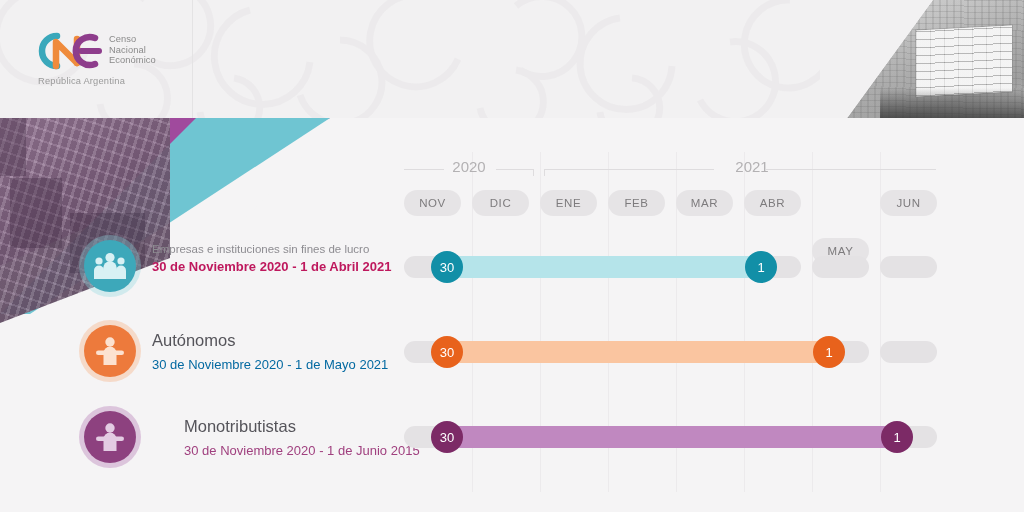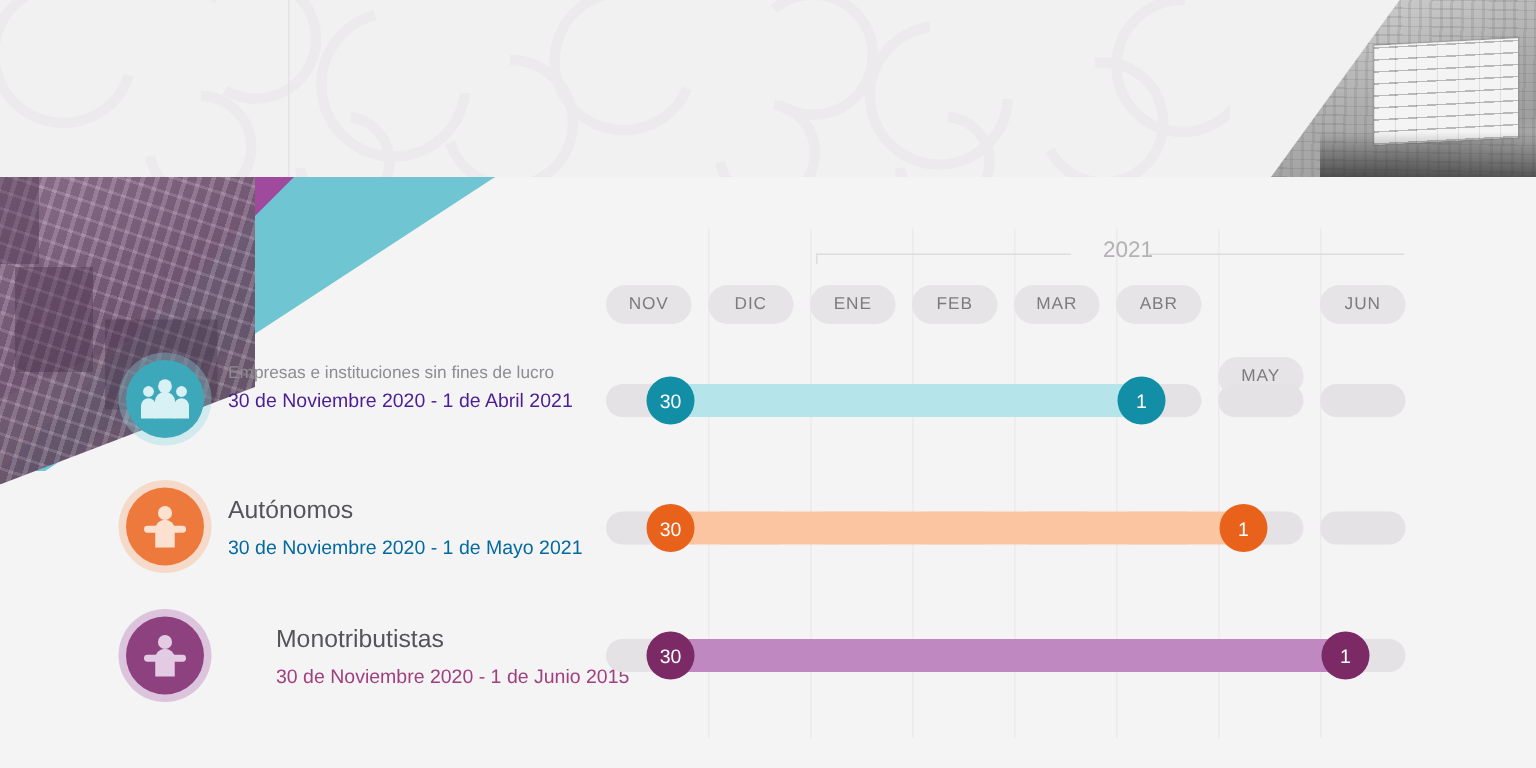--- a/index.html
+++ b/index.html
@@ -164,20 +164,35 @@
     </svg>
 
     <div class="header-photo">
       <div class="ph-img"></div>
       <div class="ph-screen"></div>
       <div class="ph-dark"></div>
       <div class="ph-cut"></div>
     </div>
     <div class="header-divider"></div>
 
+    <div class="logo">
+      <svg class="logo-mark" width="82" height="44" viewBox="0 0 82 44">
+        <path d="M32 7 A15 15 0 1 0 32 37" fill="none" stroke="#3aa8bb" stroke-width="6.5" stroke-linecap="round"></path>
+        <path d="M31 37 L31 13 L52 34" fill="none" stroke="#ef8b3c" stroke-width="6.5" stroke-linecap="round" stroke-linejoin="round"></path>
+        <path d="M52 34 L52 10" fill="none" stroke="#ef8b3c" stroke-width="6.5" stroke-linecap="round"></path>
+        <path d="M70 9 A14 14 0 1 0 70 35" fill="none" stroke="#8e3d8c" stroke-width="6.5" stroke-linecap="round"></path>
+        <path d="M56 22 L74 22" fill="none" stroke="#8e3d8c" stroke-width="6" stroke-linecap="round"></path>
+      </svg>
+      <div class="logo-words">
+        <div>Censo</div>
+        <div>Nacional</div>
+        <div>Económico</div>
+      </div>
+      <div class="logo-sub">República Argentina</div>
+    </div>
 
   </div>
 
   <div class="left-decor">
     <div class="decor-purple"></div>
     <div class="decor-teal"></div>
     <div class="decor-photo">
       <div class="blk" style="left:10px;top:60px;width:52px;height:70px;"></div>
       <div class="blk" style="left:70px;top:95px;width:75px;height:60px;"></div>
       <div class="blk" style="left:0;top:0;width:26px;height:58px;"></div>
@@ -191,20 +206,26 @@
   <div class="timeline">
 
     <div class="grid-line" style="left:472px;top:152px;height:340px;"></div>
     <div class="grid-line" style="left:540px;top:152px;height:340px;"></div>
     <div class="grid-line" style="left:608px;top:152px;height:340px;"></div>
     <div class="grid-line" style="left:676px;top:152px;height:340px;"></div>
     <div class="grid-line" style="left:744px;top:152px;height:340px;"></div>
     <div class="grid-line" style="left:812px;top:152px;height:340px;"></div>
     <div class="grid-line" style="left:880px;top:152px;height:340px;"></div>
 
+    <div class="year-wrap" style="left:404px;width:130px;">
+      <div class="year-rule" style="left:0;width:40px;"></div>
+      <div class="year-label" style="left:65px;">2020</div>
+      <div class="year-rule" style="left:92px;width:38px;"></div>
+      <div class="year-tick" style="left:129px;"></div>
+    </div>
 
     <div class="year-wrap" style="left:544px;width:392px;">
       <div class="year-tick" style="left:0;"></div>
       <div class="year-rule" style="left:0;width:170px;"></div>
       <div class="year-label" style="left:208px;">2021</div>
       <div class="year-rule" style="left:222px;width:170px;"></div>
     </div>
 
     <div class="month-pill" style="left:404px;width:57px;">NOV</div>
     <div class="month-pill" style="left:472px;width:57px;">DIC</div>
@@ -222,21 +243,21 @@
           <circle cx="17" cy="6.5" r="4.6"></circle>
             <path d="M10.2 28 v-11 a6.8 6.8 0 0 1 13.6 0 v11 z"></path>
           <circle cx="6" cy="10" r="3.6"></circle>
             <path d="M1 28 v-8.5 a5 5 0 0 1 10 0 V28 z"></path>
           <circle cx="28" cy="10" r="3.6"></circle>
             <path d="M23 28 v-8.5 a5 5 0 0 1 10 0 V28 z"></path>
         </svg>
       </div>
       <div class="row-texts">
         <div class="row-sub">Empresas e instituciones sin fines de lucro</div>
-        <div class="row-dates" style="color:#4c1d95;">30 de Noviembre 2020 - 1 de Abril 2021</div>
+        <div class="row-dates" style="color:#be185d;font-weight:bold;">30 de Noviembre 2020 - 1 de Abril 2021</div>
       </div>
     </div>
     <div class="row-track" style="left:404px;top:256px;width:57px;"></div>
     <div class="row-track" style="left:472px;top:256px;width:57px;"></div>
     <div class="row-track" style="left:540px;top:256px;width:57px;"></div>
     <div class="row-track" style="left:608px;top:256px;width:57px;"></div>
     <div class="row-track" style="left:676px;top:256px;width:57px;"></div>
     <div class="row-track" style="left:744px;top:256px;width:57px;"></div>
     <div class="row-track" style="left:812px;top:256px;width:57px;"></div>
     <div class="row-track" style="left:880px;top:256px;width:57px;"></div>

